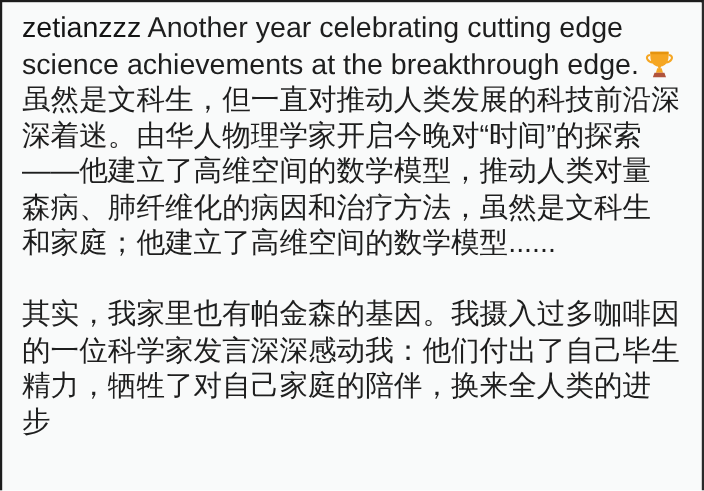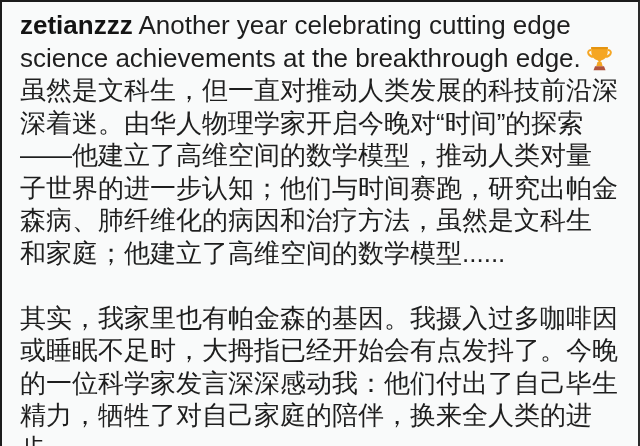--- a/index.html
+++ b/index.html
@@ -21,21 +21,21 @@
     font-family: "Liberation Sans", sans-serif;
     font-size: 26px;
     line-height: 32.5px;
     color: #1e1e1e;
   }
   .line {
     white-space: nowrap;
     height: 32.5px;
   }
   .username {
-    font-weight: 700;
+    font-weight: 400;
     color: #141414;
   }
   .para-gap {
     height: 32.5px;
   }
   .trophy {
     display: inline-block;
     vertical-align: -4px;
     margin-left: 5px;
   }
@@ -55,25 +55,23 @@
       <path fill="#f5a623" d="M7 4h22v6c0 7-4.5 11-9 12l-1.2 3h-1.6L16 22C11.5 21 7 17 7 10V4z"></path>
       <path fill="#e5940f" d="M7 4h22v3H7z"></path>
       <path fill="#f5a623" d="M15.3 24h5.4l1.6 5.5h-8.6z"></path>
       <path fill="#b0533c" d="M12 29.5h12l2 5.5H10z"></path>
     </svg>
   </div>
 
   <div class="line">虽然是文科生，但一直对推动人类发展的科技前沿深</div>
   <div class="line">深着迷。由华人物理学家开启今晚对“时间”的探索</div>
   <div class="line">——他建立了高维空间的数学模型，推动人类对量</div>
-  <div class="line">子世界的进一步认知；他们与时间赛跑，研究出帕金</div>
   <div class="line">森病、肺纤维化的病因和治疗方法，虽然是文科生</div>
   <div class="line">和家庭；他建立了高维空间的数学模型......</div>
 
   <div class="para-gap"></div>
 
   <div class="line">其实，我家里也有帕金森的基因。我摄入过多咖啡因</div>
-  <div class="line">或睡眠不足时，大拇指已经开始会有点发抖了。今晚</div>
   <div class="line">的一位科学家发言深深感动我：他们付出了自己毕生</div>
   <div class="line">精力，牺牲了对自己家庭的陪伴，换来全人类的进</div>
   <div class="line">步</div>
 
 </div>
 
 </body></html>

